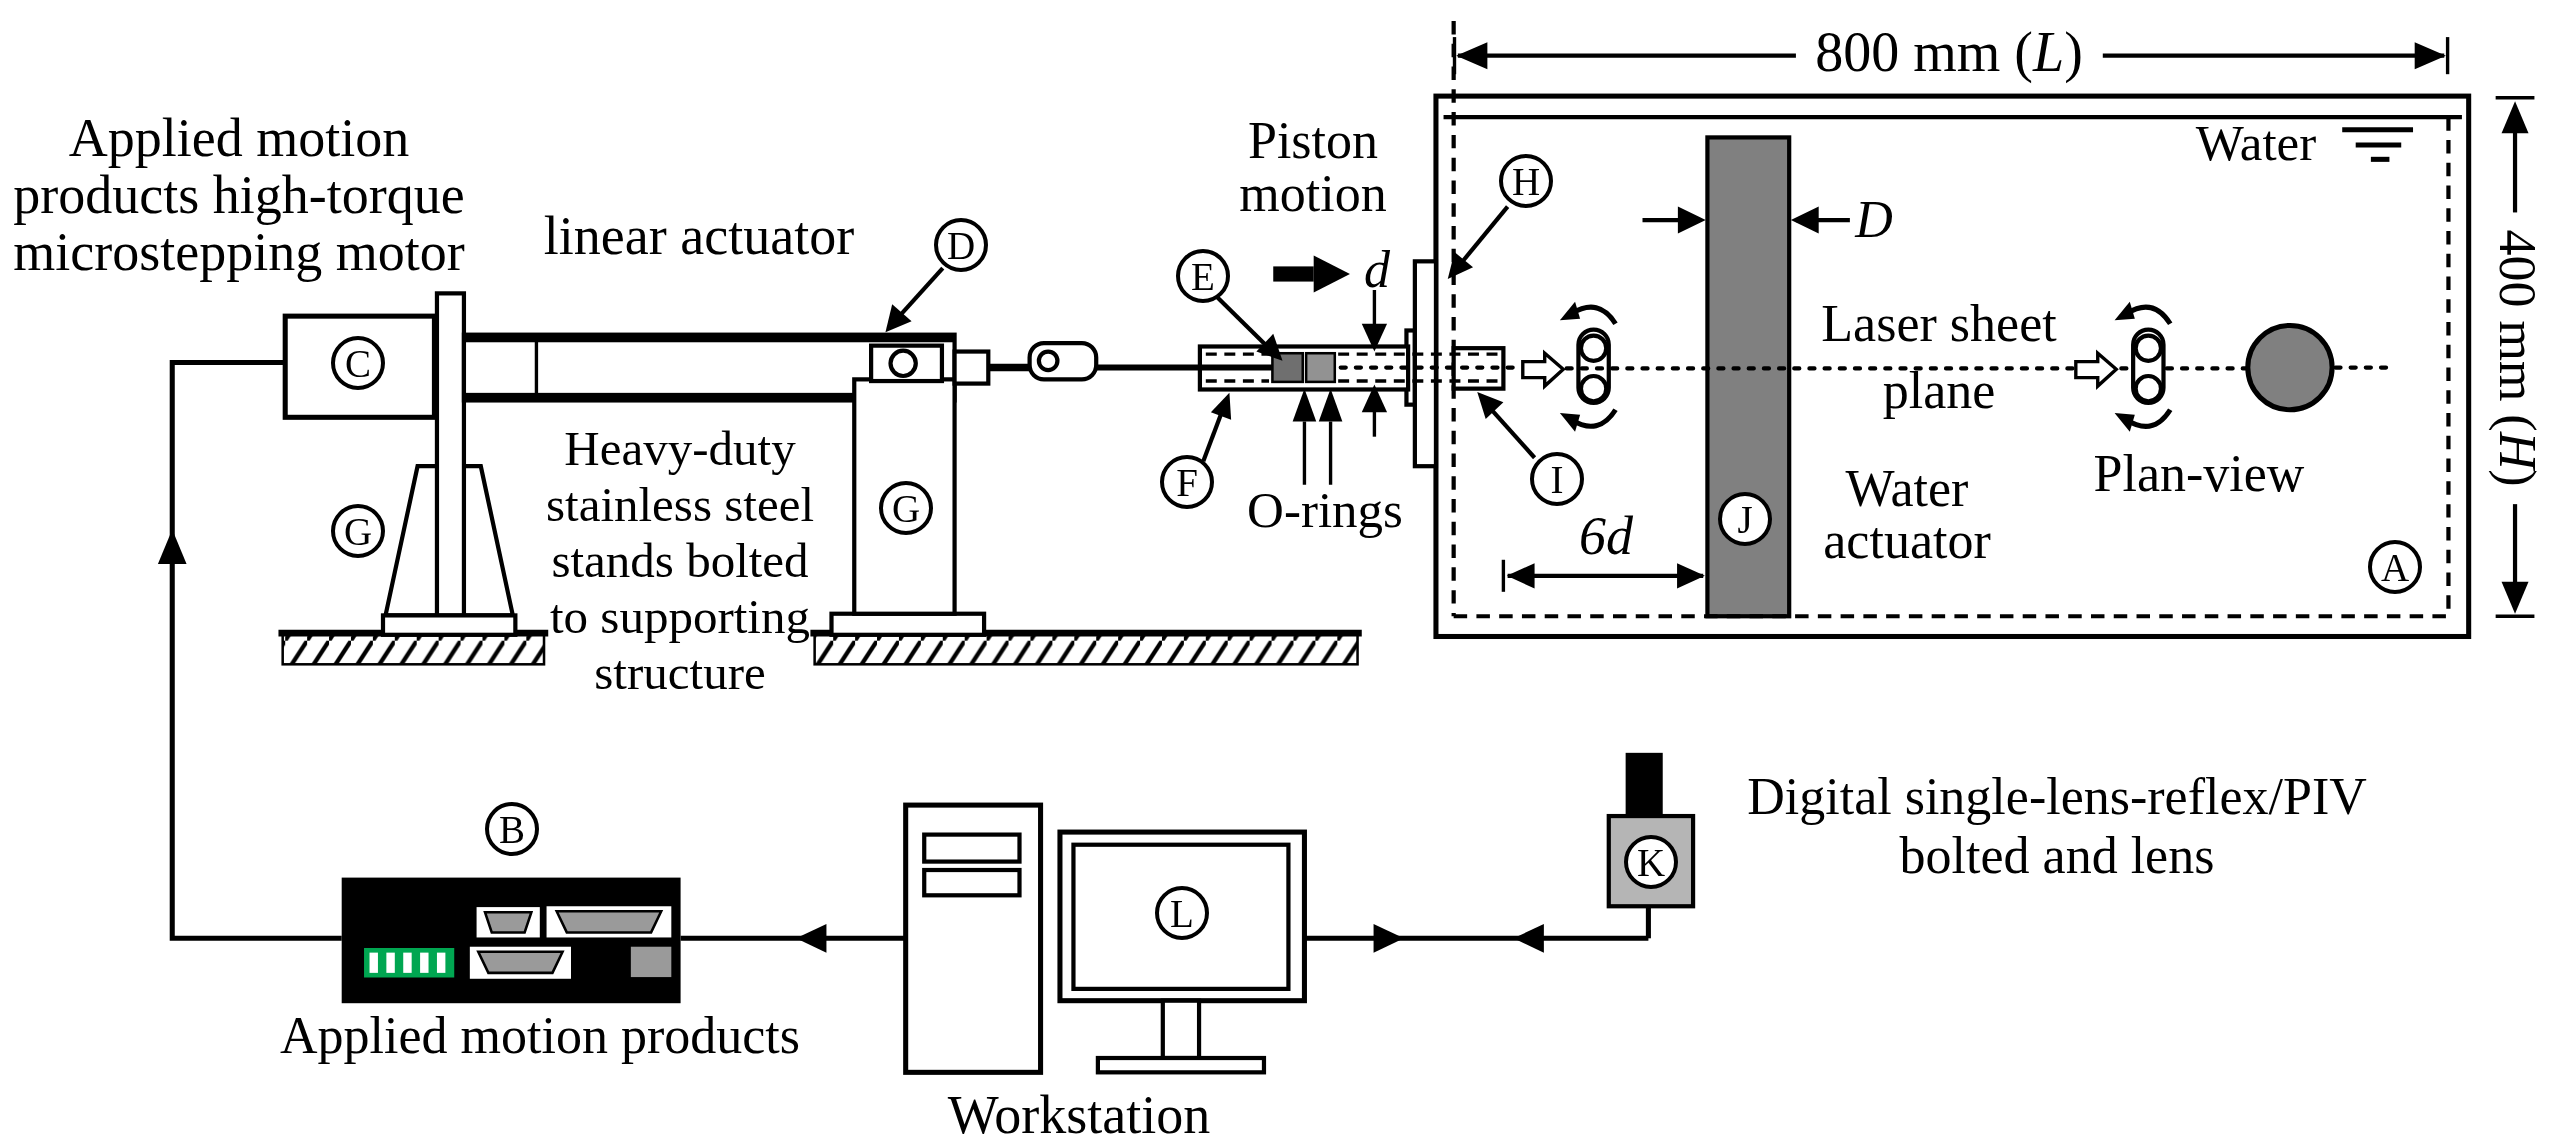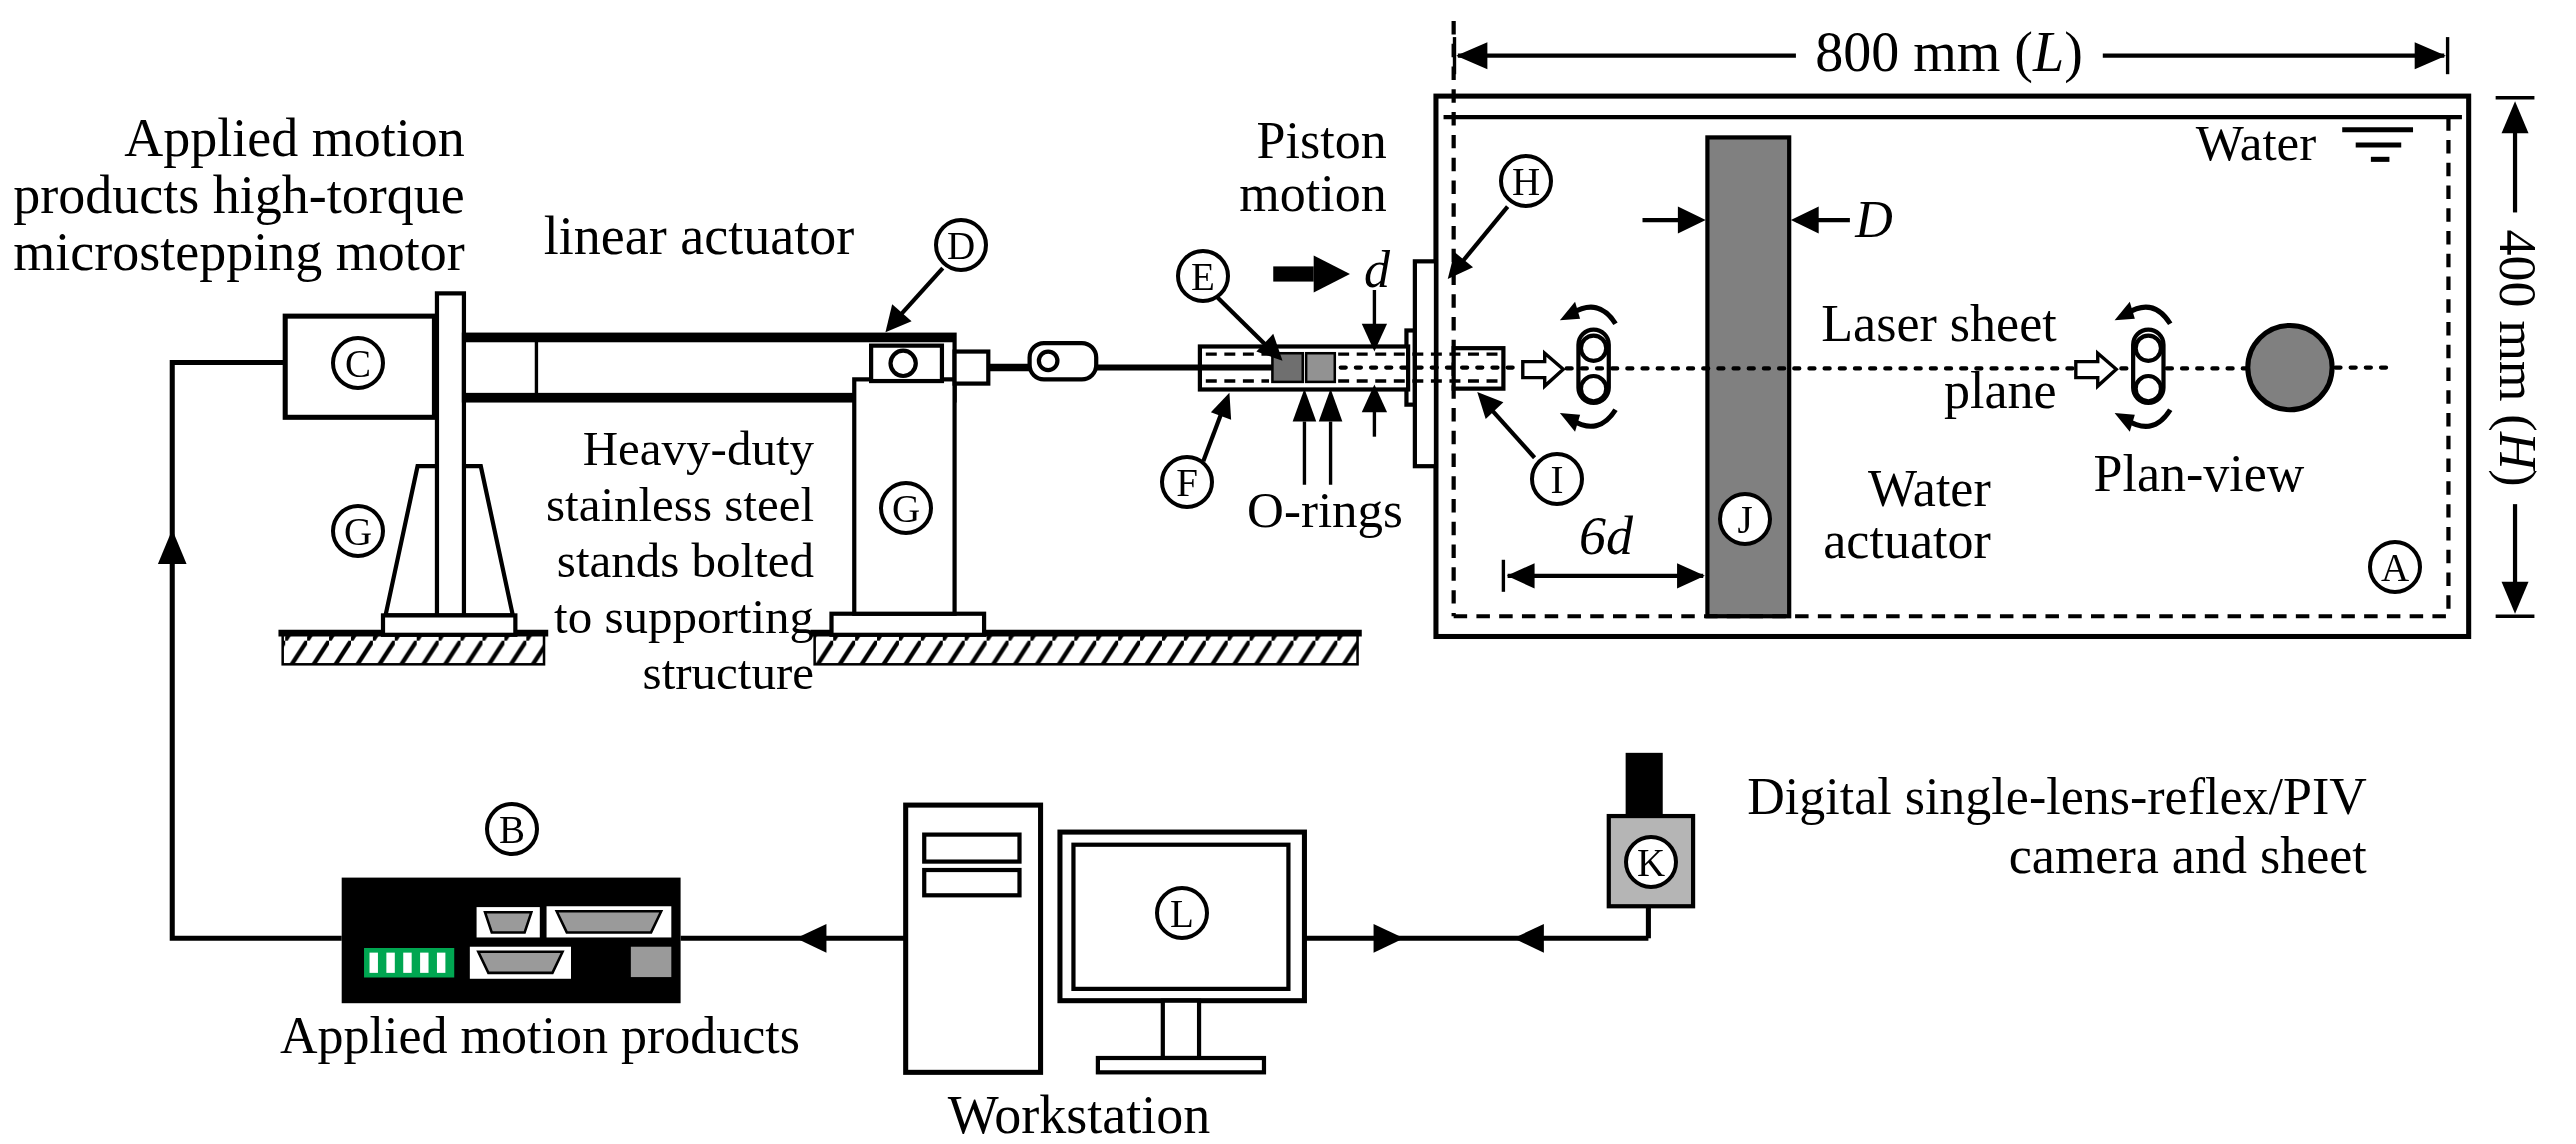--- a/index.html
+++ b/index.html
@@ -1,19 +1,19 @@
 <!DOCTYPE html>
 <html style="font-size:13.5px"><head>
 <meta charset="utf-8">
 <style>
   html,body{margin:0;padding:0;background:#fff}
   #stage{position:relative;width:2576px;height:1144px;background:#ffffff;overflow:hidden;
          font-family:"Liberation Serif","DejaVu Serif",serif;color:#000}
   #lineart{position:absolute;left:0;top:0}
-  .lbl{position:absolute;text-align:right;transform:translateX(-50%);white-space:nowrap;color:#000}
+  .lbl{position:absolute;text-align:center;transform:translateX(-50%);white-space:nowrap;color:#000}
   .it{font-style:italic}
   .cl{position:absolute;width:54px;height:54px;border:4.2px solid #000;border-radius:50%;
       background:#fff;display:flex;align-items:center;justify-content:center;
       font-size:39px;transform:translate(-50%,-50%);box-sizing:border-box}
   .rot90{transform:translate(-50%,-50%) rotate(90deg);text-align:center}
 </style>
 </head>
 <body>
 
 <div id="stage">
@@ -298,21 +298,21 @@
 <div class="lbl it" style="left:1874px;top:194px;font-size:52px;line-height:52px">D</div>
 
 <div class="lbl" style="left:540px;top:1007px;font-size:52px;line-height:57px">
   <div>Applied motion products</div>
 </div>
 
 <div class="lbl" style="left:1079px;top:1088px;font-size:54px;line-height:54px">Workstation</div>
 
 <div class="lbl" style="left:2057px;top:767px;font-size:52px;line-height:59px">
   <div>Digital single-lens-reflex/PIV</div>
-  <div>camera and sheet</div>
+  <div>bolted and lens</div>
 </div>
 
 <div class="cl" style="left:2395px;top:567px">A</div>
 <div class="cl" style="left:512px;top:829px">B</div>
 <div class="cl" style="left:358px;top:363px">C</div>
 <div class="cl" style="left:961px;top:245px">D</div>
 <div class="cl" style="left:1203px;top:276px">E</div>
 <div class="cl" style="left:1187px;top:482px">F</div>
 <div class="cl" style="left:358px;top:531px">G</div>
 <div class="cl" style="left:906px;top:508px">G</div>

